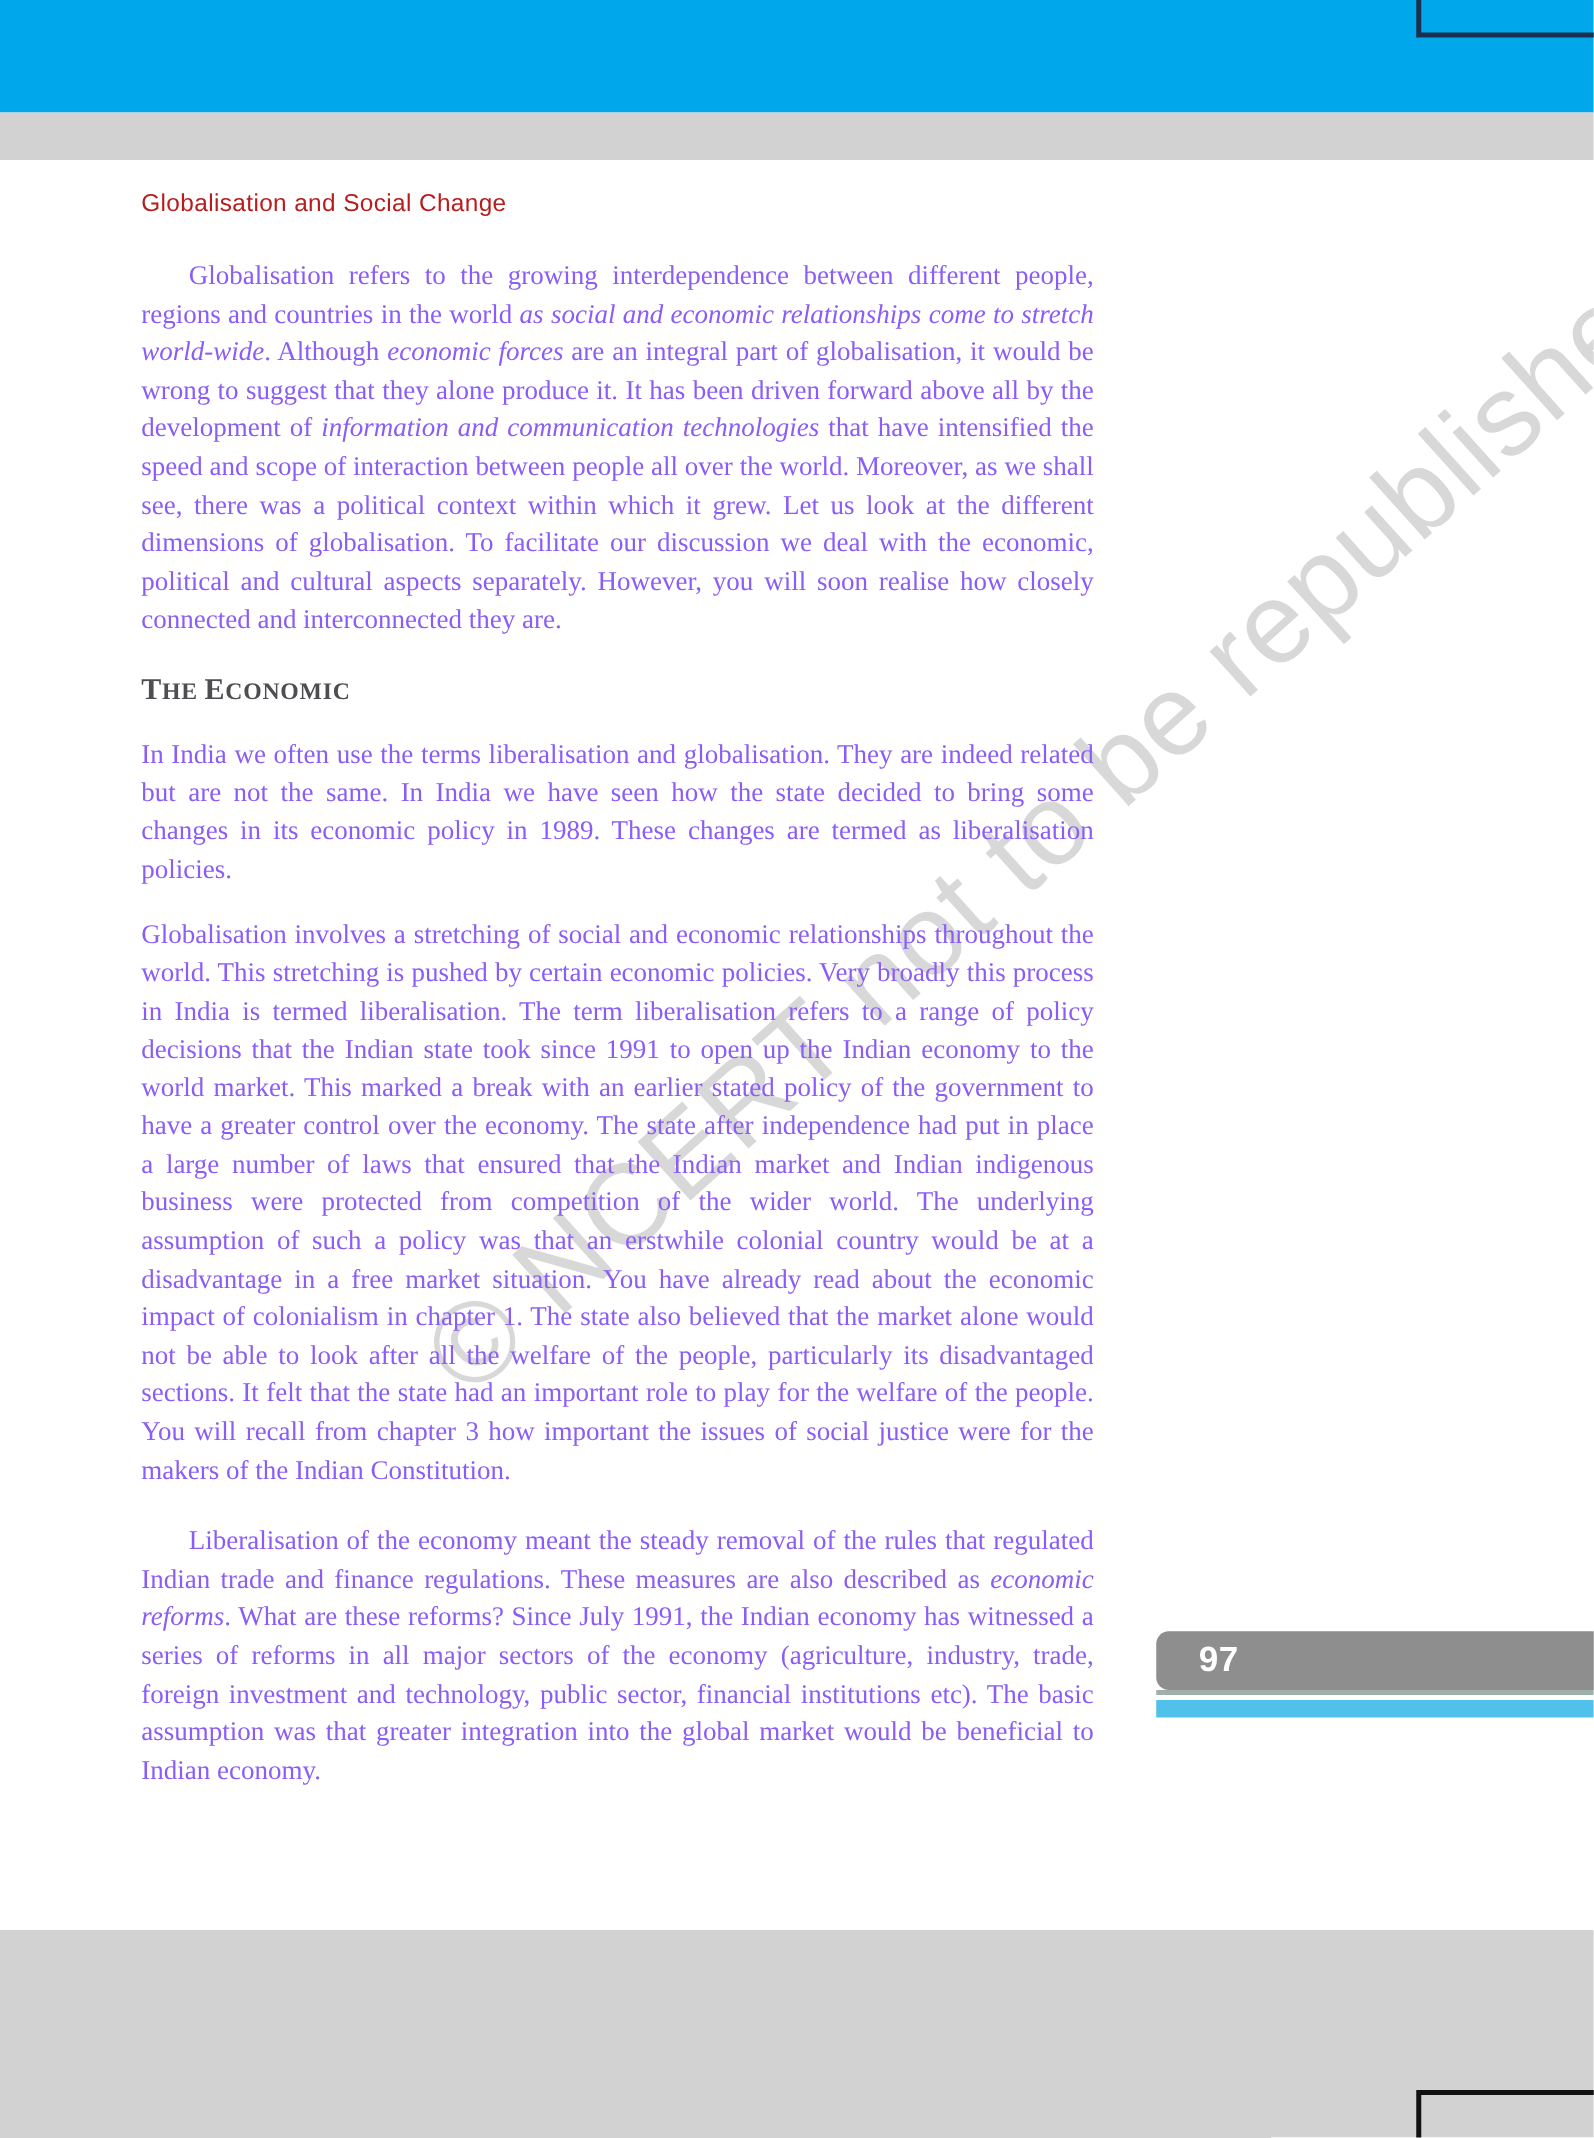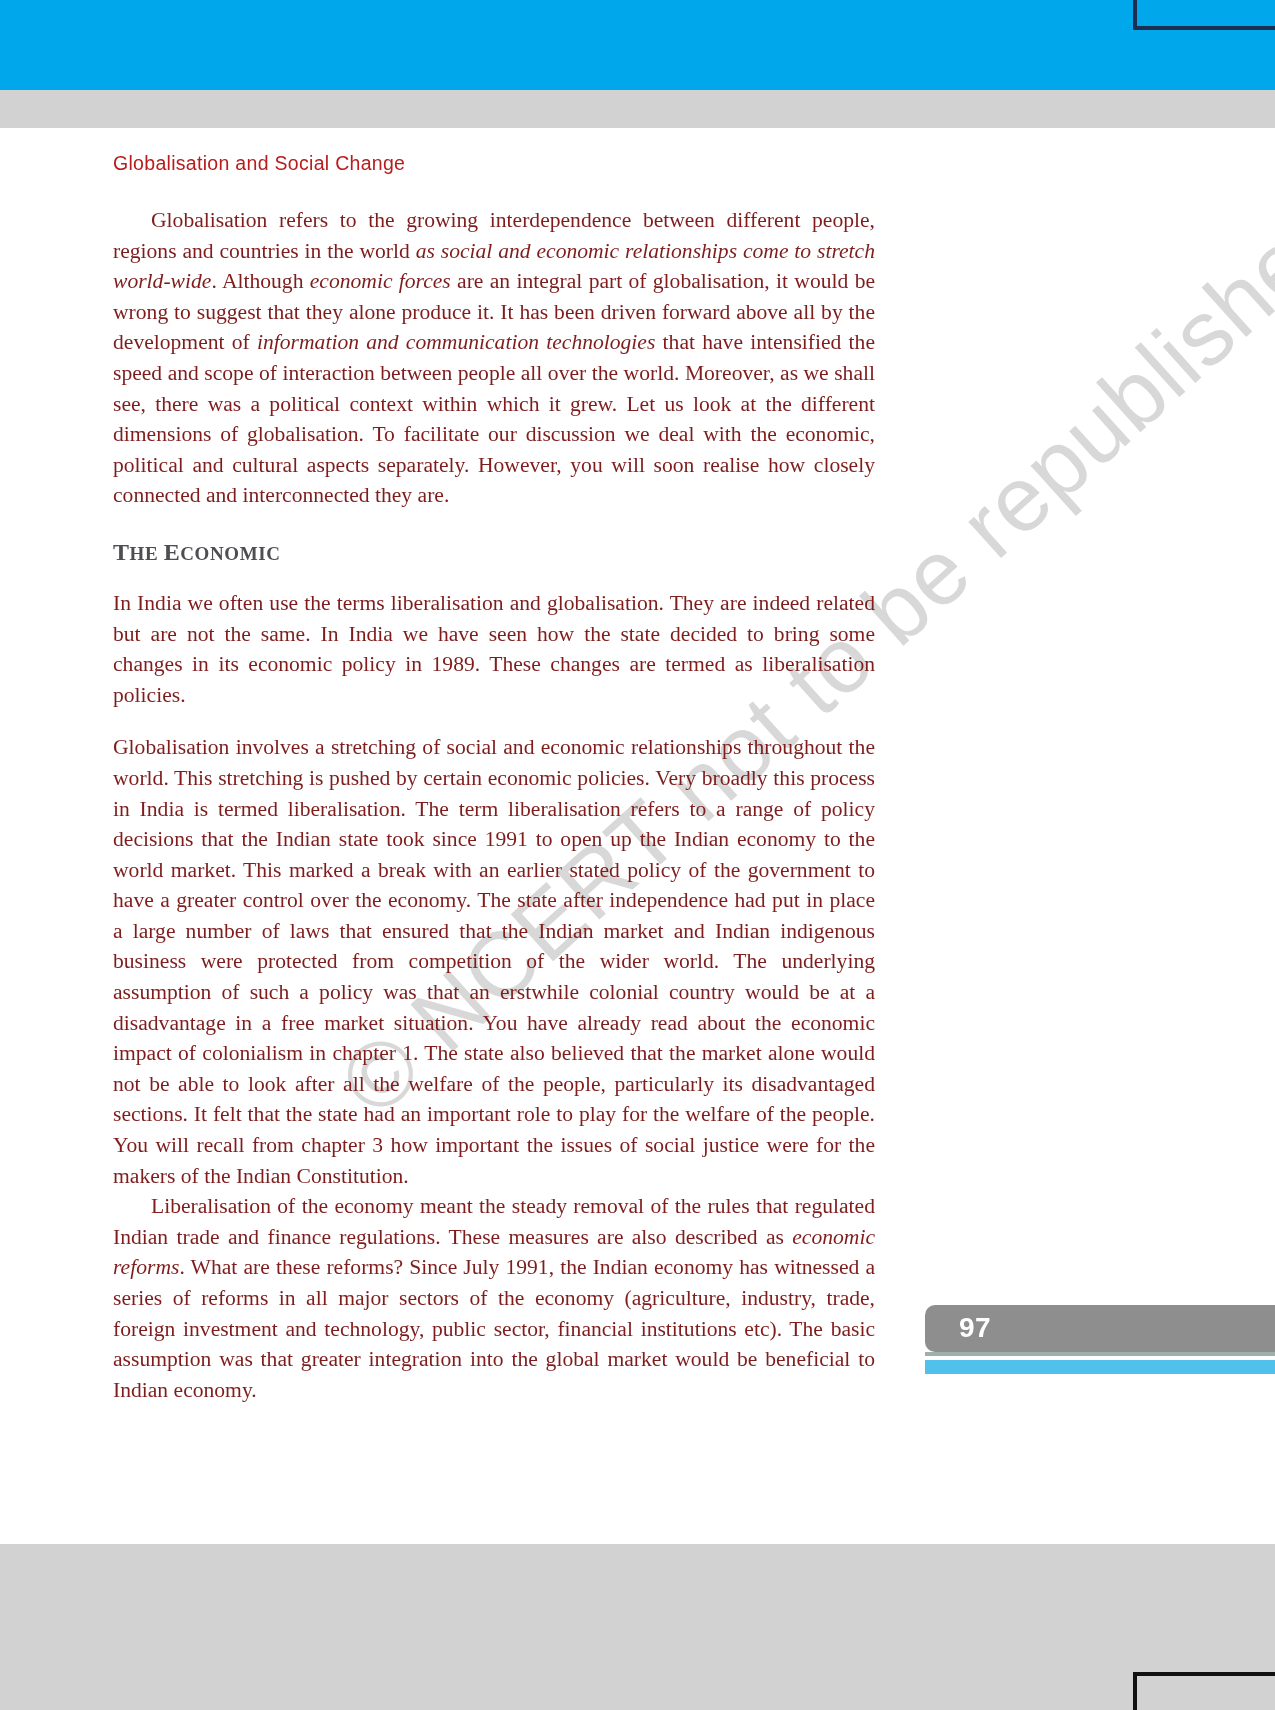--- a/index.html
+++ b/index.html
@@ -110,28 +110,28 @@
     left: 113px;
     top: 205px;
     width: 762px;
   }
 
   p.body {
     margin: 0 0 0 0;
     font-family: "Liberation Serif", serif;
     font-size: 21.6px;
     line-height: 30.6px;
-    color: #7f1d1d;
+    color: #8b5cf6;
     text-align: justify;
     text-justify: inter-word;
     hyphens: none;
   }
   p.body.indent { text-indent: 38px; }
   p.gap-sm { margin-top: 22px; }
-  p.gap-md { }
+  p.gap-md { margin-top: 26px; }
 
   i, em { font-style: italic; }
 
   h2.section-title {
     margin: 34px 0 0 0;
     font-family: "Liberation Sans", sans-serif;
     color: #29abe2;
     font-weight: bold;
     font-size: 25px;
     letter-spacing: 0.2px;

